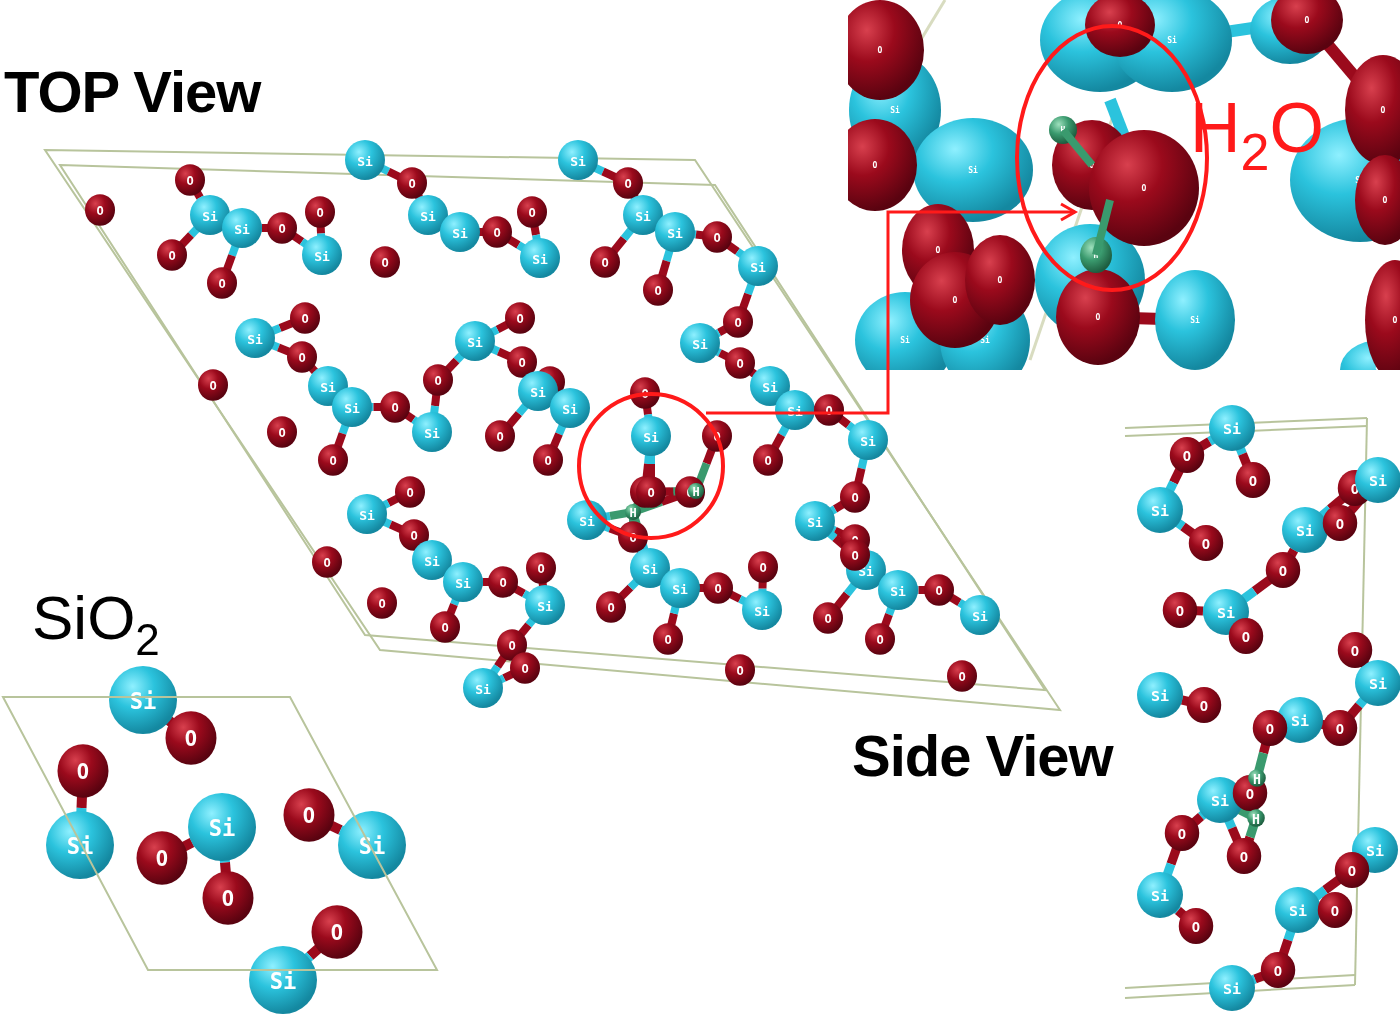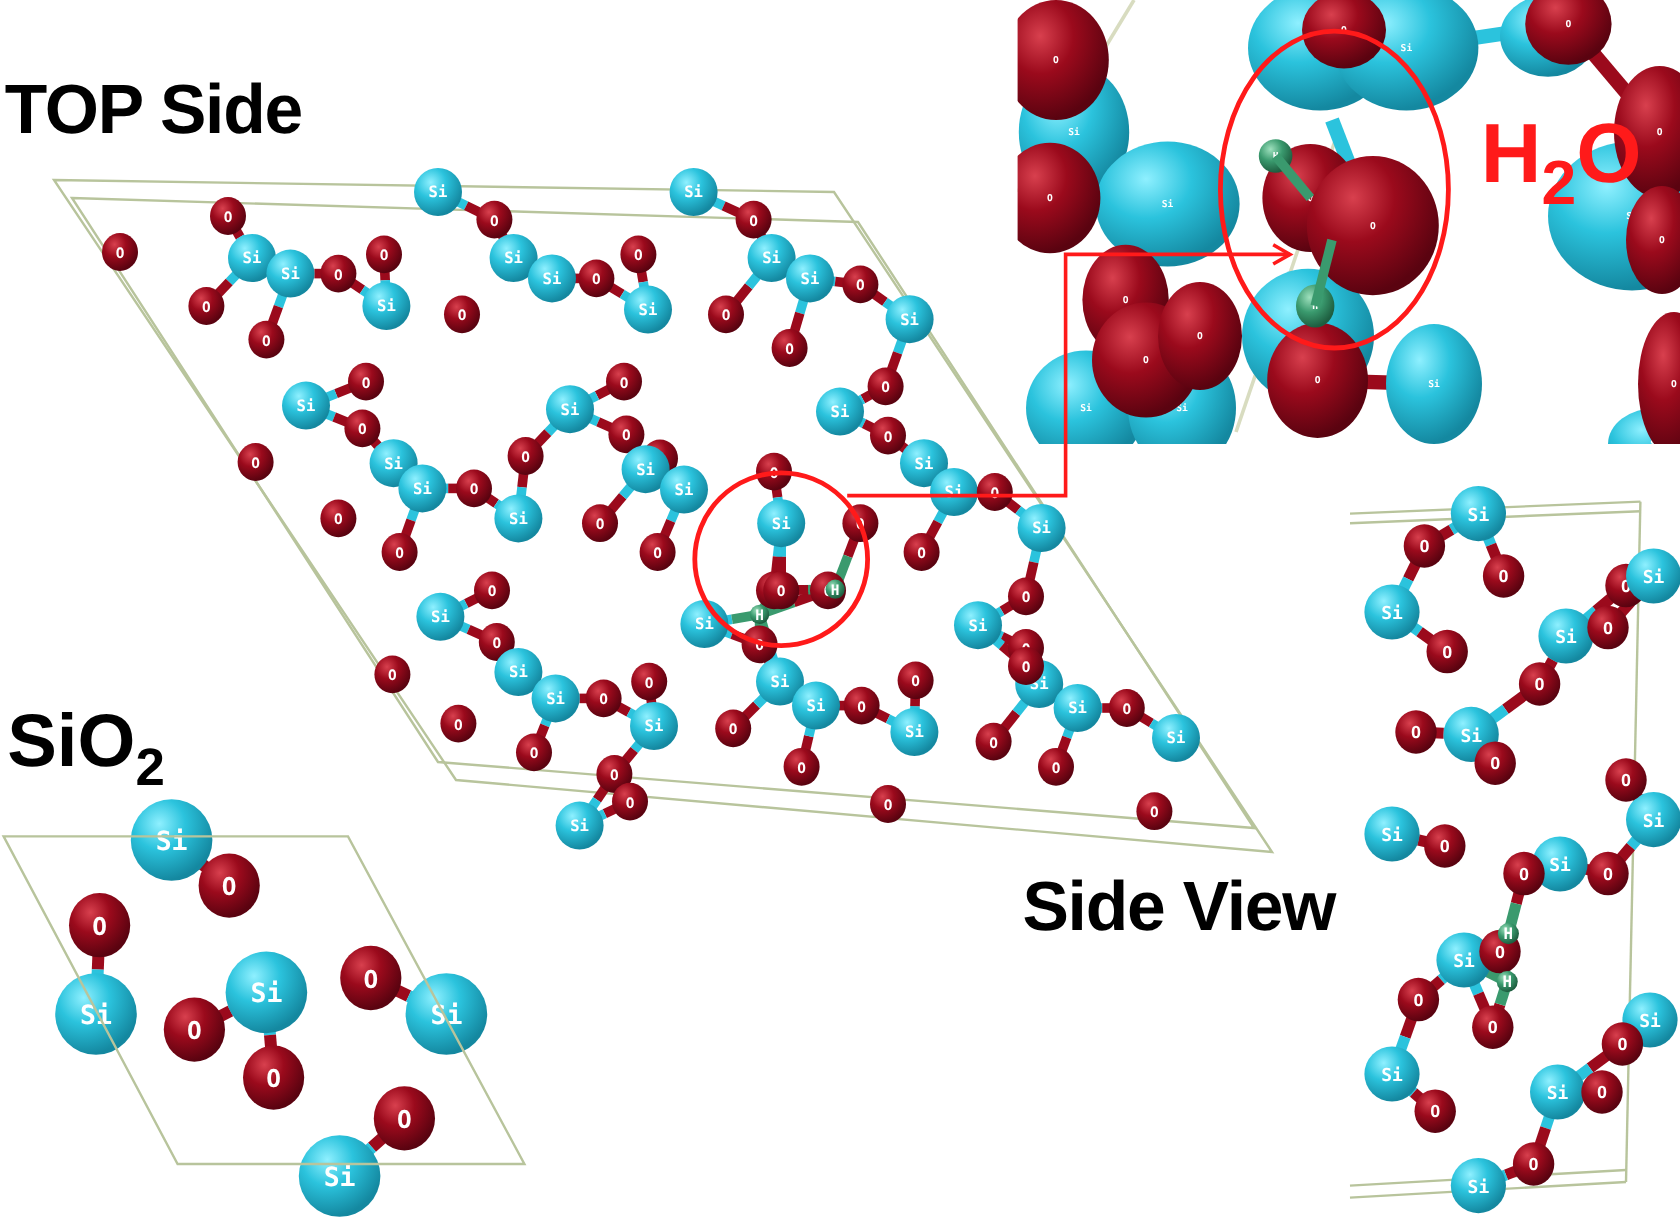--- a/index.html
+++ b/index.html
@@ -1,23 +1,23 @@
 <!DOCTYPE html>
 <html><head>
 <meta charset="utf-8">
 <style>
   html, body { margin: 0; padding: 0; background: #ffffff; }
   body { width: 1400px; height: 1017px; position: relative; overflow: hidden; font-family: "Liberation Sans", sans-serif; }
   .label { position: absolute; color: #000; white-space: nowrap; }
   .label-bold { font-weight: bold; font-size: 58px; letter-spacing: -1px; }
   #title-top { left: 4px; top: 58px; }
   #title-side { left: 852px; top: 722px; }
-  #sio2-label { left: 6px; top: 582px; font-size: 62px; font-weight: bold; text-align: right; }
+  #sio2-label { left: 32px; top: 582px; font-size: 62px; font-weight: normal; text-align: right; }
   #sio2-label sub { font-size: 44px; vertical-align: -16px; }
-  #h2o-label { position: absolute; left: 1190px; top: 88px; color: #ff1a1a; font-size: 70px; font-weight: bold; margin-left: 44px; }
+  #h2o-label { position: absolute; left: 1190px; top: 88px; color: #ff1a1a; font-size: 70px; font-weight: normal; }
   #h2o-label sub { font-size: 52px; vertical-align: -18px; }
   svg { position: absolute; left: 0; top: 0; }
   .atom-text { font-family: "DejaVu Sans Mono", monospace; fill: #ffffff; font-weight: bold; text-anchor: middle; dominant-baseline: central; }
 </style>
 </head>
 <body>
 
 <svg id="scene" width="1400" height="1017" viewBox="0 0 1400 1017" xmlns="http://www.w3.org/2000/svg">
   <defs>
     <radialGradient id="gSi" cx="35%" cy="30%" r="70%">
@@ -973,16 +973,16 @@
         <ellipse cx="1112" cy="158" rx="95" ry="132" fill="none" stroke="#ff1a1a" stroke-width="4"></ellipse>
       </g>
     </g>
   <g id="overlay-layer">
       <ellipse cx="651" cy="466" rx="72" ry="72" fill="none" stroke="#ff1a1a" stroke-width="4"></ellipse>
       <polyline points="706,413 888,413 888,212 1075,212" fill="none" stroke="#ff1a1a" stroke-width="3"></polyline>
       <polyline points="1061,204 1075,212 1061,220" fill="none" stroke="#ff1a1a" stroke-width="3"></polyline>
     </g>
 </svg>
 
-<div class="label label-bold" id="title-top">TOP Side</div>
+<div class="label label-bold" id="title-top">TOP View</div>
 <div class="label label-bold" id="title-side">Side View</div>
 <div class="label" id="sio2-label"><span>SiO</span><sub>2</sub></div>
 <div class="label" id="h2o-label"><span>H</span><sub>2</sub><span>O</span></div>
 
 </body></html>

